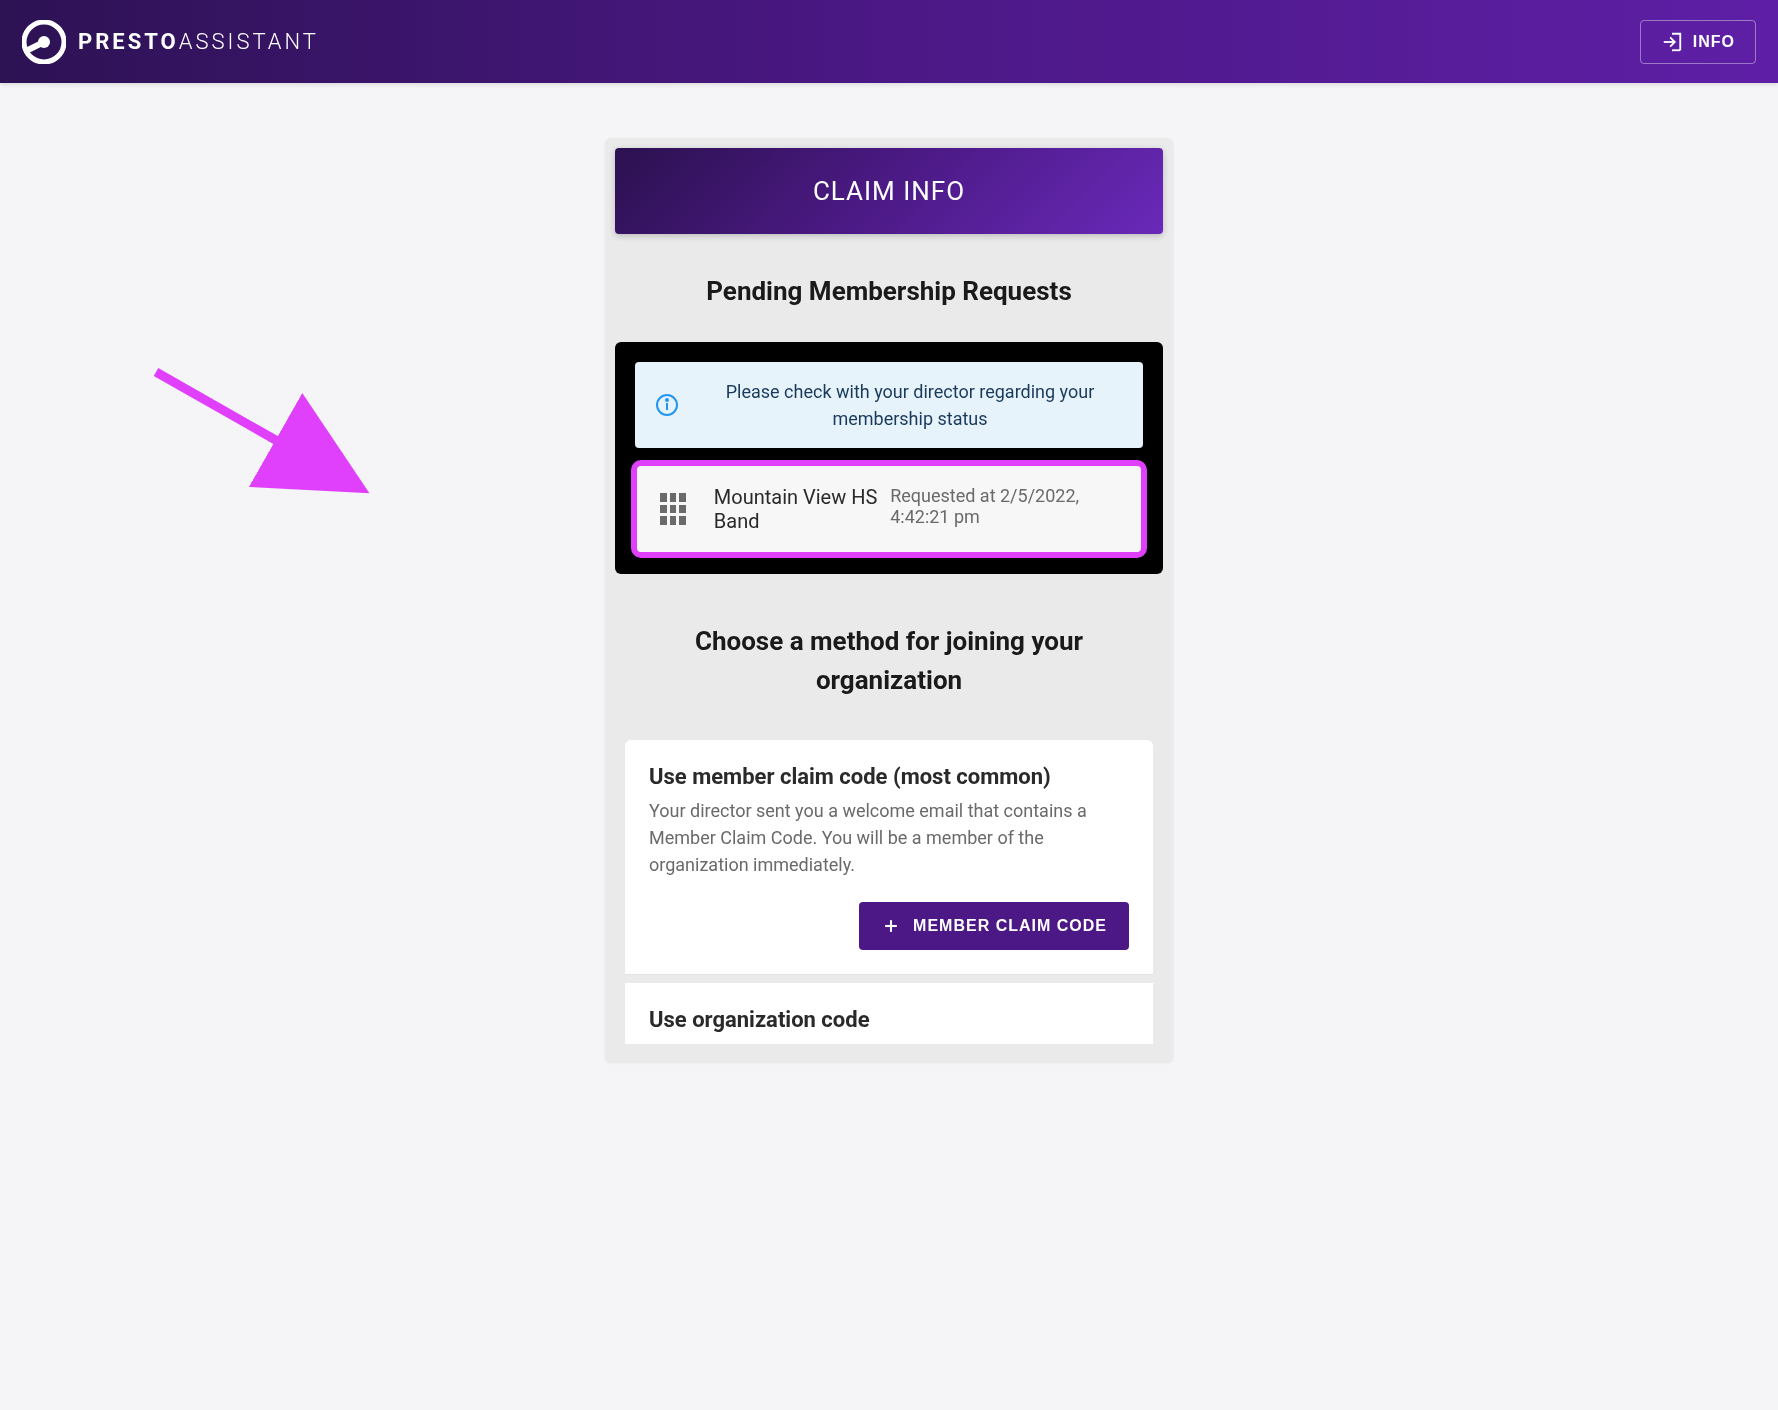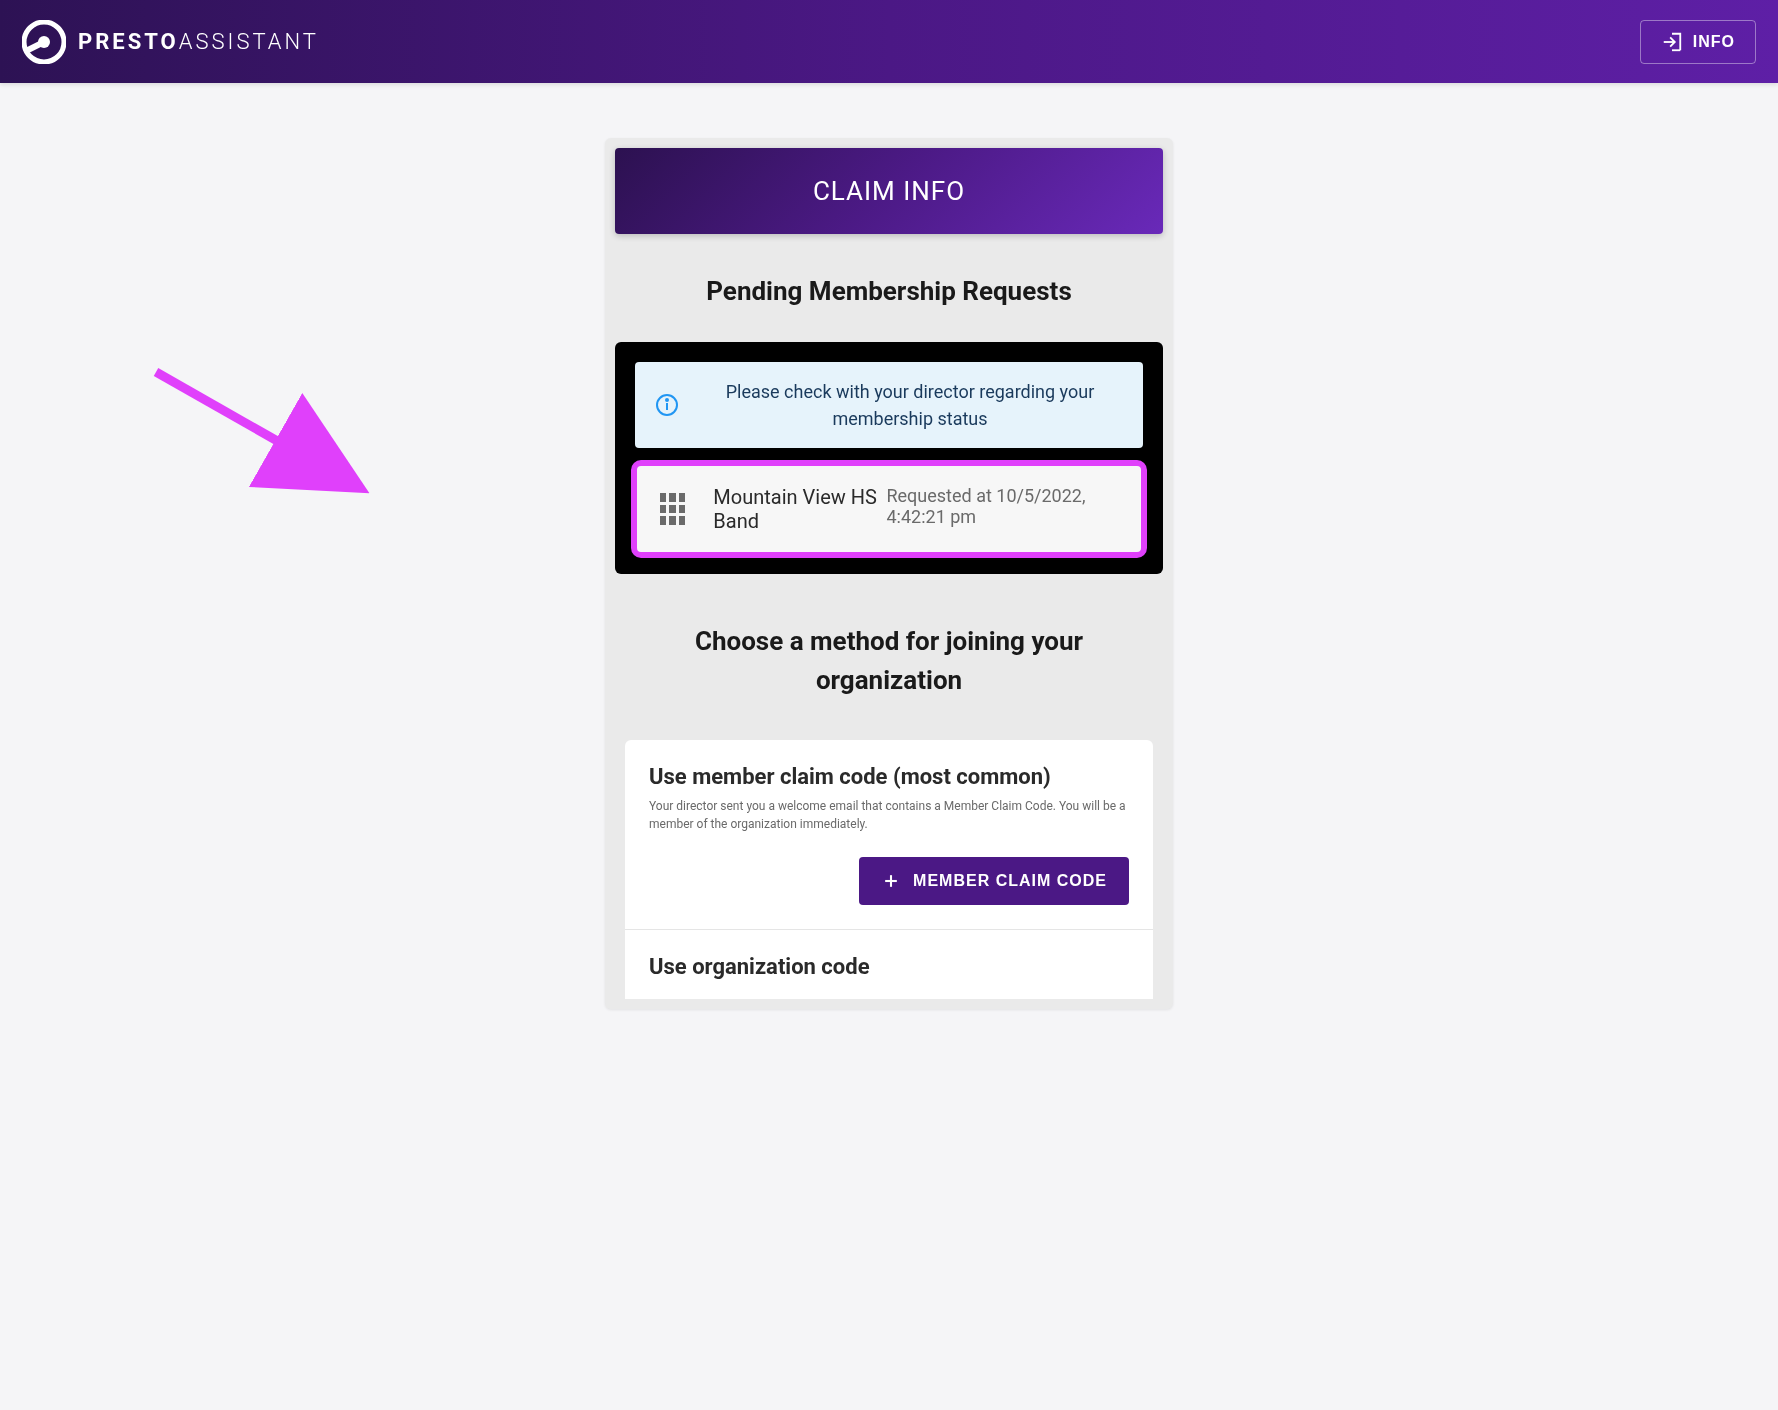--- a/index.html
+++ b/index.html
@@ -171,31 +171,31 @@
     .method-box {
       background: white;
       border-radius: 6px 6px 0 0;
       padding: 24px;
       margin: 0 10px;
       border-bottom: 1px solid #e5e5e5;
     }
     .method-box2 {
       background: white;
       border-radius: 0;
-      padding: 24px 24px 12px;
-      margin: 0 10px;
+      padding: 24px 24px 4px;
+      margin: 8px 10px;
     }
     .method-heading {
       font-size: 22px;
       color: #2a2a2a;
       font-weight: 700;
       margin-bottom: 8px;
     }
     .method-desc {
-      font-size: 12px;
+      font-size: 18px;
       color: #6a6a6a;
       line-height: 1.5;
       margin-bottom: 24px;
     }
     .action-row {
       display: flex;
       justify-content: flex-end;
     }
     .action-button {
       background: #4b1885;
@@ -276,21 +276,21 @@
               <span></span>
           <span></span>
               <span></span>
               <span></span>
           <span></span>
               <span></span>
               <span></span>
         </div>
         <div class="org-details">
           <div class="org-name">Mountain View HS Band</div>
-          <div class="org-time">Requested at 10/5/2022, 4:42:21 pm</div>
+          <div class="org-time">Requested at 2/5/2022, 4:42:21 pm</div>
         </div>
       </div>
     </div>
 
     <h2 class="method-title">Choose a method for joining your organization</h2>
 
     <div class="method-box">
       <div class="method-heading">Use member claim code (most common)</div>
       <div class="method-desc">Your director sent you a welcome email that contains a Member Claim Code. You will be a member of the organization immediately.</div>
       <div class="action-row">

